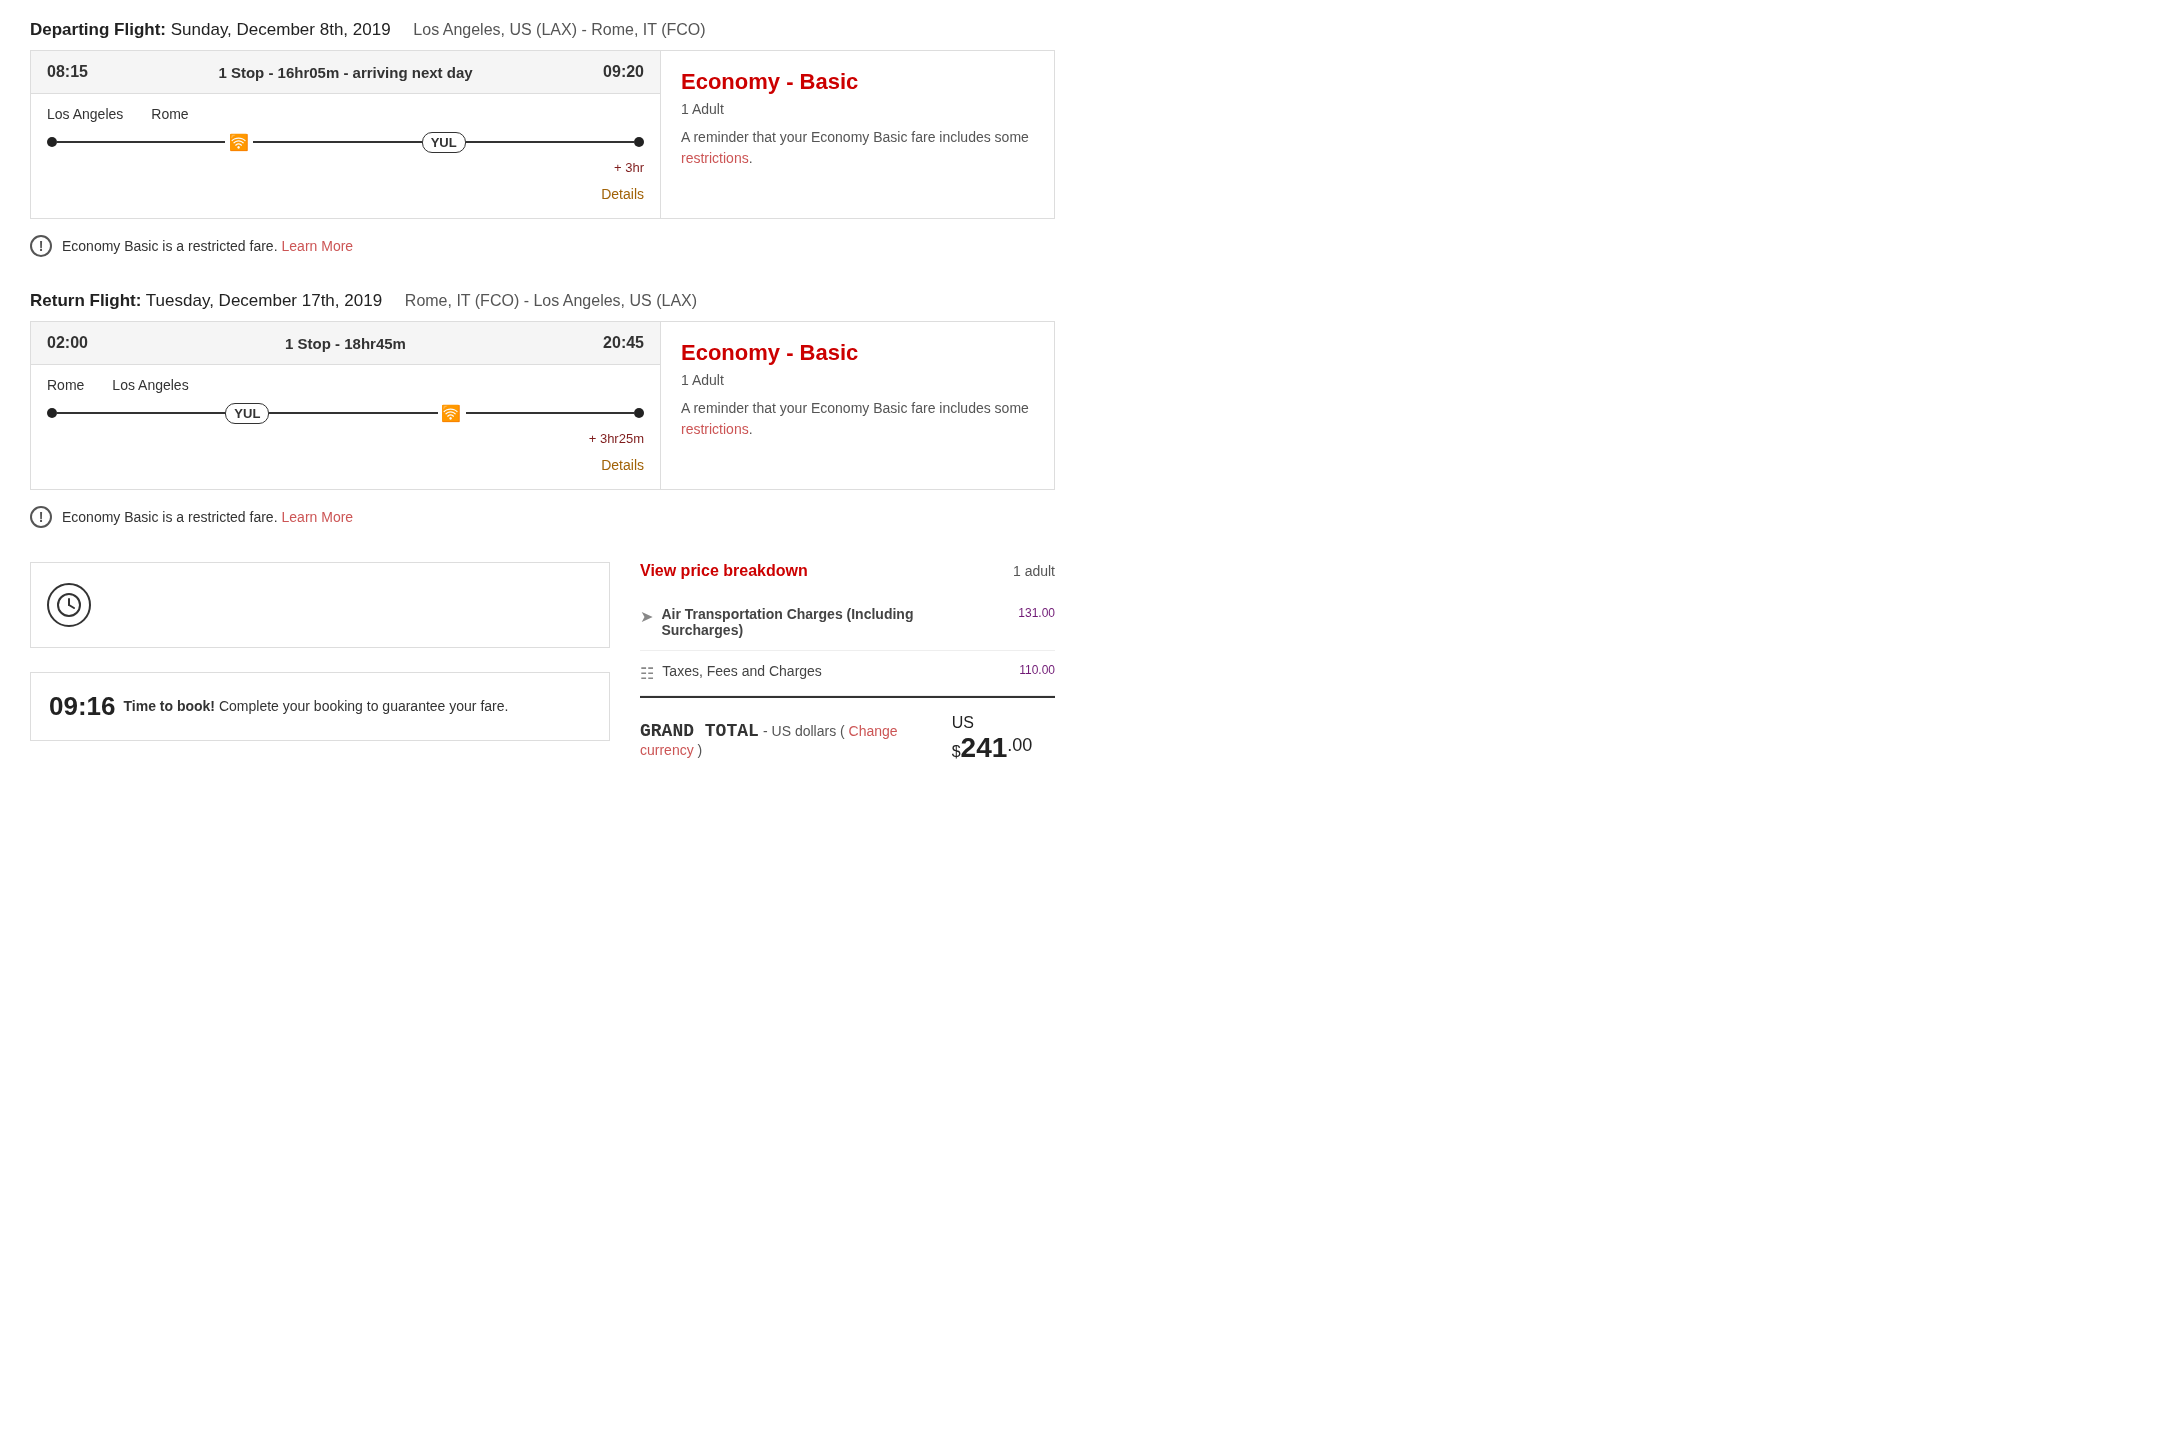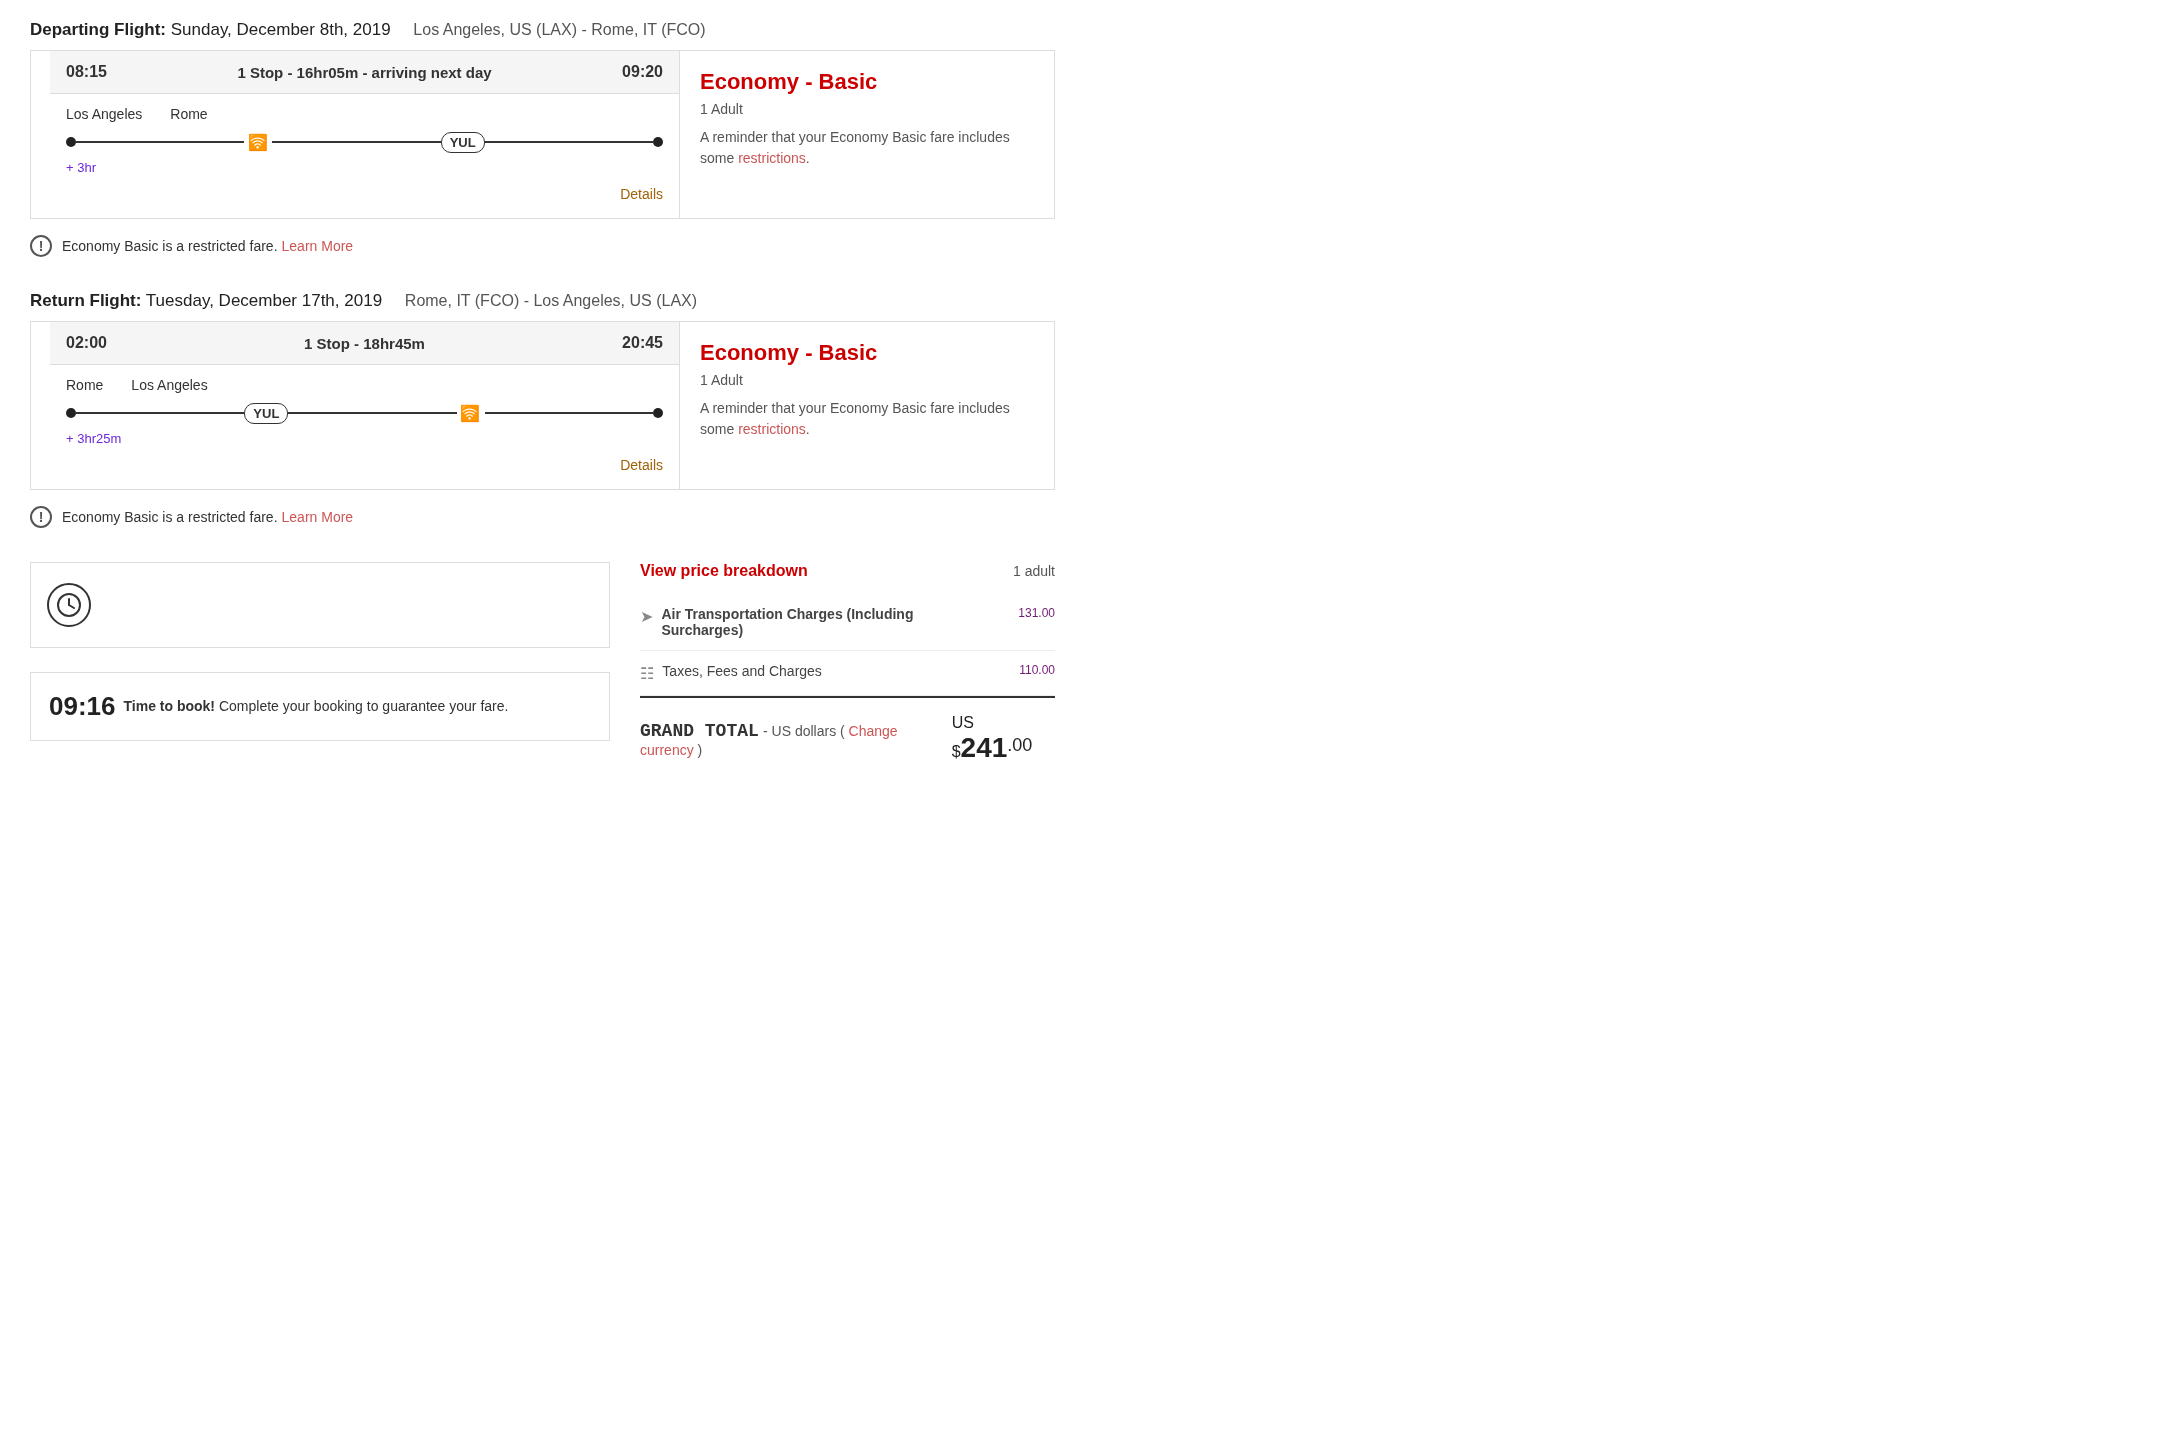--- a/index.html
+++ b/index.html
@@ -26,21 +26,20 @@
       color: #555;
       margin-left: 18px;
       font-size: 16px;
     }
 
     
     .flight-card {
       border: 1px solid #ddd;
       display: flex;
       margin-bottom: 10px;
-      padding-left: 19px;
     }
     .flight-left {
       flex: 0 0 630px;
       border-right: 1px solid #ddd;
     }
     .flight-header {
       background: #f5f5f5;
       padding: 12px 16px;
       display: flex;
       justify-content: space-between;
@@ -99,22 +98,22 @@
       flex-shrink: 0;
     }
     .route-line .dot-end {
       width: 10px; height: 10px;
       background: #222;
       border-radius: 50%;
       flex-shrink: 0;
     }
     .stop-time {
       font-size: 13px;
-      color: #6d28d9;
-      text-align: left;
+      color: #7f1d1d;
+      text-align: right;
       margin-bottom: 6px;
     }
     .details-link {
       text-align: right;
       padding: 4px 0 8px 0;
     }
     .details-link a {
       color: #a16207;
       text-decoration: none;
       font-size: 14px;

